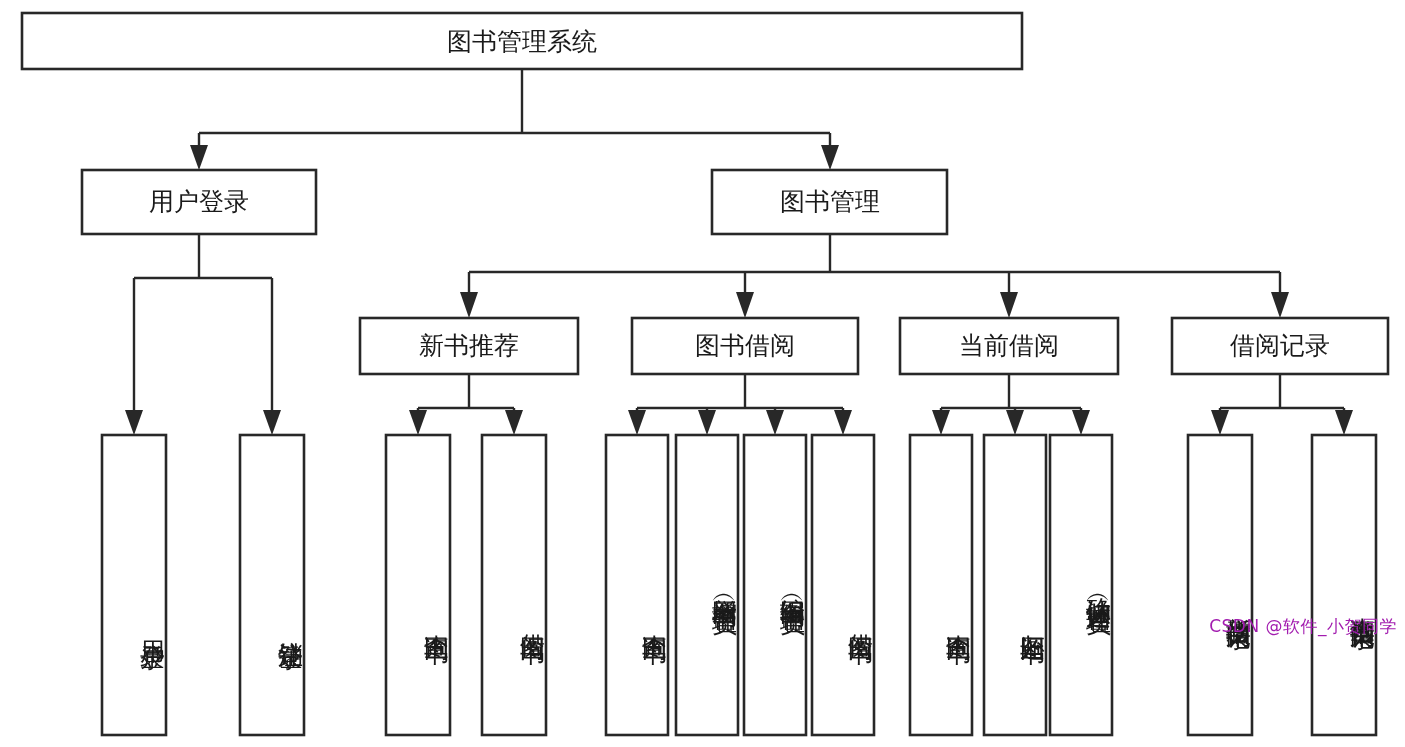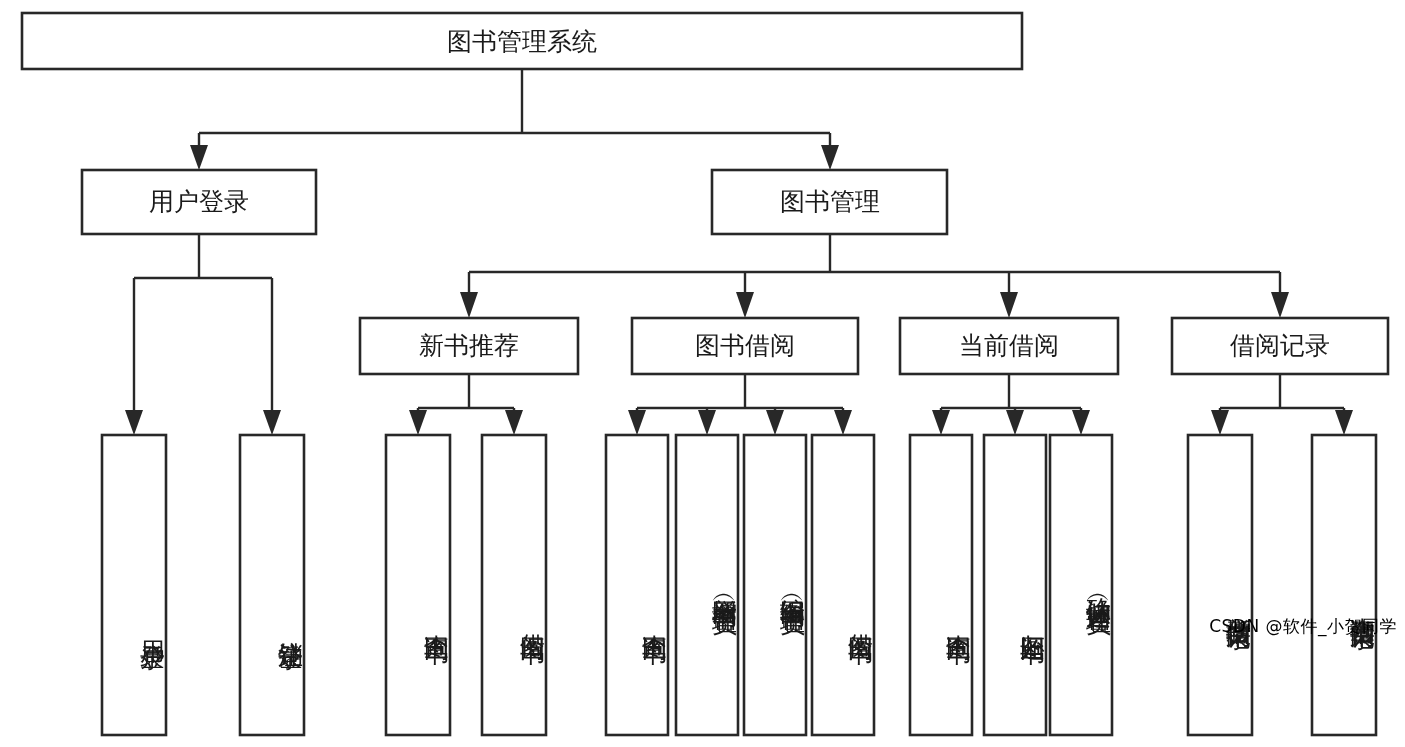--- a/index.html
+++ b/index.html
@@ -65,21 +65,21 @@
     justify-content: center;
     white-space: nowrap;
     pointer-events: none;
   }
   .watermark {
     position: absolute;
     right: 8px;
     bottom: 6px;
     font-family: "DejaVu Sans", "Liberation Sans", sans-serif;
     font-size: 17px;
-    color: #000000;
+    color: #a21caf;
     letter-spacing: 0.5px;
     white-space: nowrap;
   }
 </style>
 </head>
 <body>
 
 <div id="diagram-root">
 
   <svg class="diagram" viewBox="0 0 1405 747" xmlns="http://www.w3.org/2000/svg">

